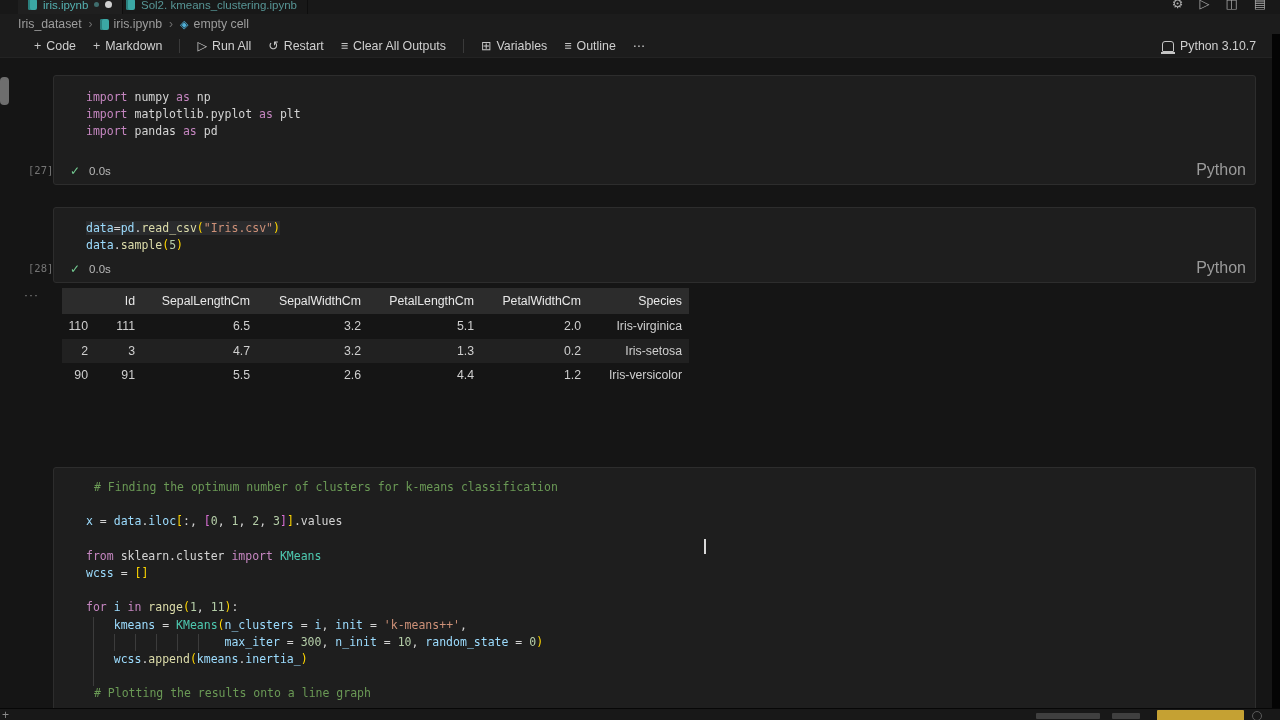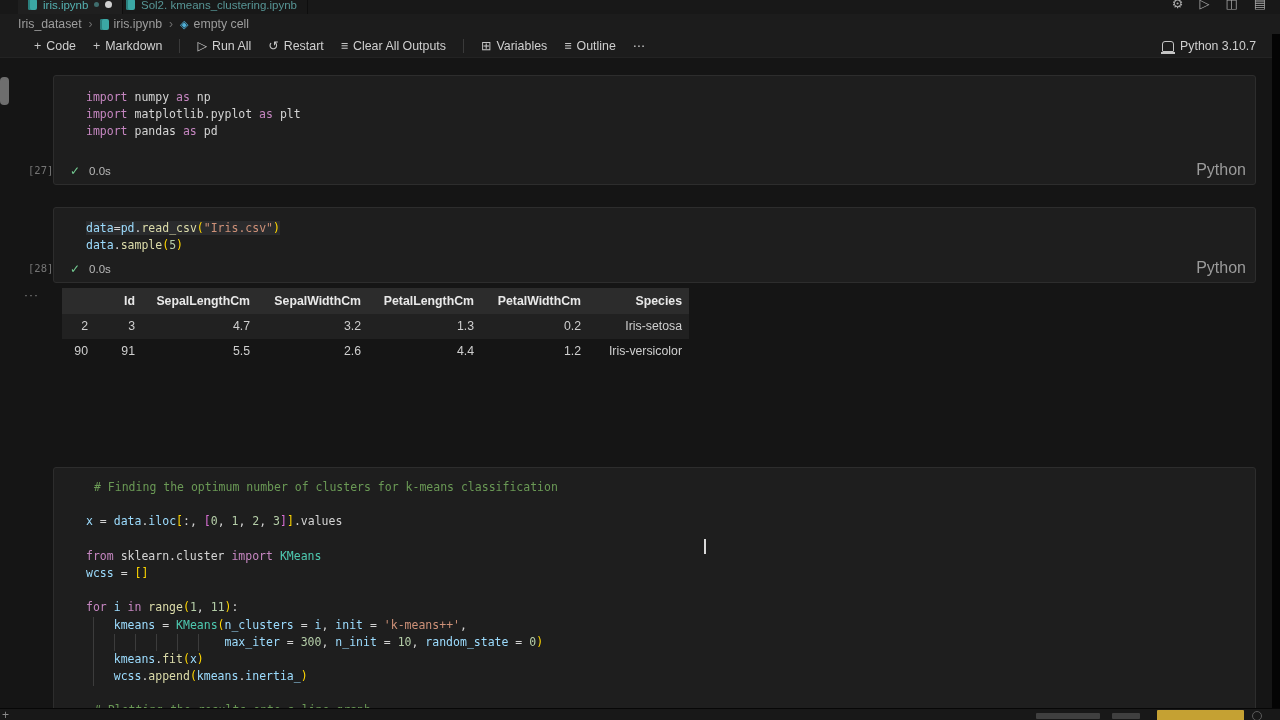--- a/index.html
+++ b/index.html
@@ -62,21 +62,21 @@
   .check{color:#73c991;font-size:12px;}
   .cell-lang{position:absolute;right:9px;bottom:5px;font-size:16px;color:#9b9b9b;cursor:pointer;}
   .indent-guide{position:absolute;width:1px;background:#3c3c3c;}
   .cursor{position:absolute;width:1.5px;height:15px;background:#d8d8d8;}
 
   
   .outputwrap{position:absolute;left:0;top:286px;width:1280px;height:152px;}
   .out-kebab{position:absolute;left:24px;top:2px;color:#8a8a8a;font-size:12px;letter-spacing:1px;cursor:pointer;}
   table.df{position:absolute;left:62px;top:2px;width:578px;border-collapse:collapse;table-layout:fixed;
            font-size:12.3px;color:#cfcfcf;}
-  table.df th{background:#2c2c2c;color:#e8e8e8;font-weight:bold;height:26px;}
+  table.df th{background:#2c2c2c;color:#e8e8e8;font-weight:normal;height:26px;}
   table.df td{height:24.6px;}
   table.df th,table.df td{text-align:right;padding:0 7px 0 0;white-space:nowrap;overflow:hidden;}
   table.df tr.alt td{background:#212121;}
   table.df th:nth-child(1),table.df td:nth-child(1){width:26px;}
   table.df th:nth-child(2),table.df td:nth-child(2){width:40px;}
   table.df th:nth-child(3),table.df td:nth-child(3){width:108px;}
   table.df th:nth-child(4),table.df td:nth-child(4){width:104px;}
   table.df th:nth-child(5),table.df td:nth-child(5){width:106px;}
   table.df th:nth-child(6),table.df td:nth-child(6){width:100px;}
   table.df th:nth-child(7),table.df td:nth-child(7){width:94px;}
@@ -212,20 +212,29 @@
             <th></th>
             <th>Id</th>
             <th>SepalLengthCm</th>
             <th>SepalWidthCm</th>
             <th>PetalLengthCm</th>
             <th>PetalWidthCm</th>
             <th>Species</th>
           </tr>
         </thead>
         <tbody>
+          <tr>
+            <td>110</td>
+            <td>111</td>
+            <td>6.5</td>
+            <td>3.2</td>
+            <td>5.1</td>
+            <td>2.0</td>
+            <td>Iris-virginica</td>
+          </tr>
           <tr class="alt">
             <td>2</td>
             <td>3</td>
             <td>4.7</td>
             <td>3.2</td>
             <td>1.3</td>
             <td>0.2</td>
             <td>Iris-setosa</td>
           </tr>
           <tr>
@@ -247,21 +256,20 @@
           <div class="code-line"><span class="tk-com"># Finding the optimum number of clusters for k-means classification</span></div>
           <div class="code-line">&nbsp;</div>
           <div class="code-line"><span class="tk-var">x</span><span class="tk-def"> = </span><span class="tk-var">data</span><span class="tk-def">.</span><span class="tk-var">iloc</span><span class="tk-b1">[</span><span class="tk-def">:, </span><span class="tk-b2">[</span><span class="tk-num">0</span><span class="tk-def">, </span><span class="tk-num">1</span><span class="tk-def">, </span><span class="tk-num">2</span><span class="tk-def">, </span><span class="tk-num">3</span><span class="tk-b2">]</span><span class="tk-b1">]</span><span class="tk-def">.values</span></div>
           <div class="code-line">&nbsp;</div>
           <div class="code-line"><span class="tk-kw">from</span><span class="tk-def"> sklearn.cluster </span><span class="tk-kw">import</span><span class="tk-cls"> KMeans</span></div>
           <div class="code-line"><span class="tk-var">wcss</span><span class="tk-def"> = </span><span class="tk-b1">[]</span></div>
           <div class="code-line">&nbsp;</div>
           <div class="code-line"><span class="tk-kw">for</span><span class="tk-var"> i </span><span class="tk-kw">in</span><span class="tk-fn"> range</span><span class="tk-b1">(</span><span class="tk-num">1</span><span class="tk-def">, </span><span class="tk-num">11</span><span class="tk-b1">)</span><span class="tk-def">:</span></div>
           <div class="code-line"><span class="tk-def">    </span><span class="tk-var">kmeans</span><span class="tk-def"> = </span><span class="tk-cls">KMeans</span><span class="tk-b1">(</span><span class="tk-var">n_clusters</span><span class="tk-def"> = </span><span class="tk-var">i</span><span class="tk-def">, </span><span class="tk-var">init</span><span class="tk-def"> = </span><span class="tk-str">'k-means++'</span><span class="tk-def">,</span></div>
           <div class="code-line"><span class="tk-def">                    </span><span class="tk-var">max_iter</span><span class="tk-def"> = </span><span class="tk-num">300</span><span class="tk-def">, </span><span class="tk-var">n_init</span><span class="tk-def"> = </span><span class="tk-num">10</span><span class="tk-def">, </span><span class="tk-var">random_state</span><span class="tk-def"> = </span><span class="tk-num">0</span><span class="tk-b1">)</span></div>
-          <div class="code-line"><span class="tk-def">    </span><span class="tk-var">kmeans</span><span class="tk-def">.</span><span class="tk-fn">fit</span><span class="tk-b1">(</span><span class="tk-var">x</span><span class="tk-b1">)</span></div>
           <div class="code-line"><span class="tk-def">    </span><span class="tk-var">wcss</span><span class="tk-def">.</span><span class="tk-fn">append</span><span class="tk-b1">(</span><span class="tk-var">kmeans</span><span class="tk-def">.</span><span class="tk-var">inertia_</span><span class="tk-b1">)</span></div>
           <div class="code-line">&nbsp;</div>
           <div class="code-line"><span class="tk-com"># Plotting the results onto a line graph</span></div>
         </div>
       <div class="indent-guide" style="left:39px;top:149px;height:69px;"></div>
       <div class="indent-guide" style="left:60px;top:166px;height:17px;"></div>
       <div class="indent-guide" style="left:81px;top:166px;height:17px;"></div>
       <div class="indent-guide" style="left:102px;top:166px;height:17px;"></div>
       <div class="indent-guide" style="left:123px;top:166px;height:17px;"></div>
       <div class="indent-guide" style="left:144px;top:166px;height:17px;"></div>

